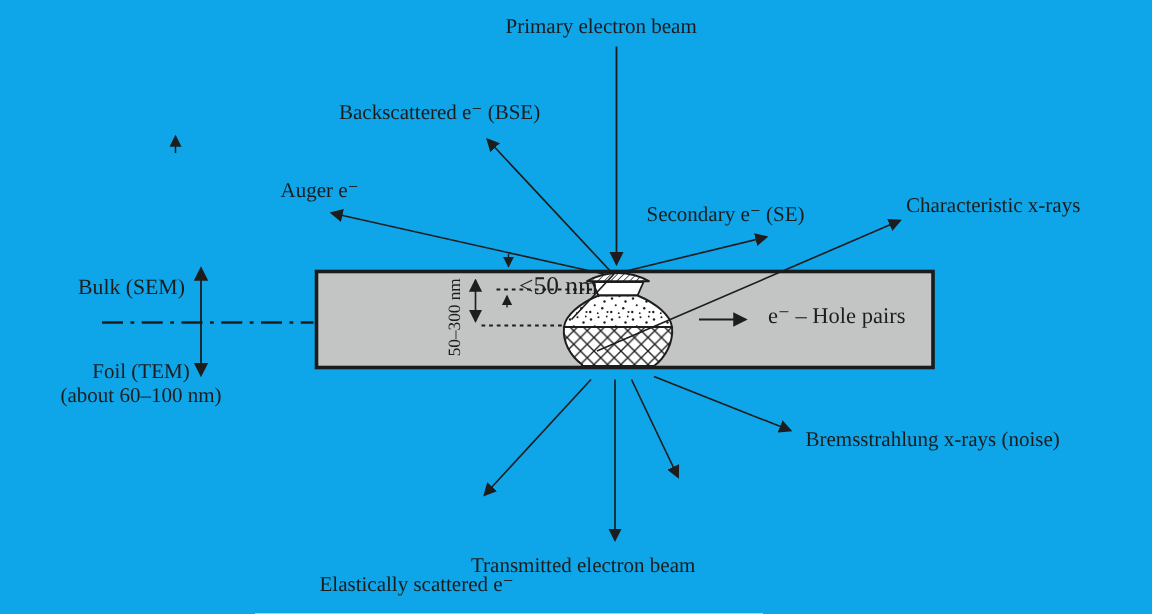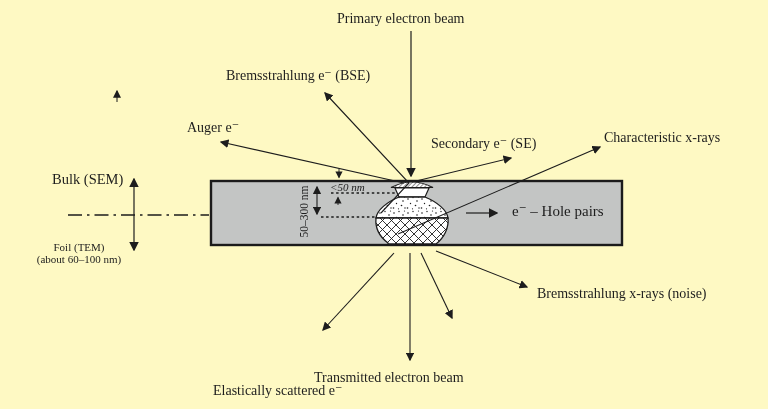--- a/index.html
+++ b/index.html
@@ -1,42 +1,42 @@
 <!DOCTYPE html>
 <html><head>
 <meta charset="utf-8">
 <style>
   html,body{margin:0;padding:0;background:#ffffff;}
   .canvas{
     position:relative;
     width:768px;height:409px;
-    background:#fef9c3;
+    background:#0ea5e9;
     font-family:"Liberation Serif","DejaVu Serif",serif;
     color:#1d1d1d;
     overflow:hidden;
   }
   .layer{position:absolute;left:0;top:0;}
   .lbl{
     position:absolute;
     font-size:14px;
     line-height:1.12;
     color:#1d1d1d;
     white-space:nowrap;
   }
   .lbl-primary{left:337px;top:11px;}
   .lbl-bse{left:226px;top:68px;}
   .lbl-auger{left:187px;top:120px;}
   .lbl-se{left:431px;top:136px;}
   .lbl-charx{left:604px;top:130px;}
-  .lbl-bulk{left:52px;top:171px;font-size:14.5px;}
+  .lbl-bulk{left:52px;top:184px;font-size:14.5px;}
   .lbl-foil{
-    left:3px;top:241px;width:152px;
-    text-align:center;white-space:normal;font-size:11px;
+    left:18px;top:241px;width:152px;
+    text-align:center;white-space:normal;font-size:14px;
   }
-  .lbl-lt50{left:330px;top:181px;font-size:11px;font-style:italic;}
+  .lbl-lt50{left:346px;top:181px;font-size:17px;}
   .lbl-range{
     left:264px;top:205px;width:80px;height:13px;
     text-align:center;font-size:11.5px;
     transform:rotate(-90deg);
   }
   .lbl-holepairs{left:512px;top:203px;font-size:15px;}
   .lbl-elastic{left:213px;top:335px;margin-top:48px;}
   .lbl-transmitted{left:314px;top:370px;}
   .lbl-inelastic{left:446px;top:328px;}
   .lbl-brems{left:537px;top:286px;}
@@ -99,21 +99,21 @@
     <path d="M412,182 L511,158" stroke="#1d1d1d" stroke-width="1.1" marker-end="url(#ah)" fill="none"></path>
     <path d="M398,234 L600,147" stroke="#1d1d1d" stroke-width="1.1" marker-end="url(#ah)" fill="none"></path>
     <path d="M466,213 H497" stroke="#1d1d1d" stroke-width="1.2" marker-end="url(#ah)" fill="none"></path>
     <path d="M394,253 L323,330" stroke="#1d1d1d" stroke-width="1.1" marker-end="url(#ah)" fill="none"></path>
     <path d="M410,253 V360" stroke="#1d1d1d" stroke-width="1.1" marker-end="url(#ah)" fill="none"></path>
     <path d="M421,253 L452,318" stroke="#1d1d1d" stroke-width="1.1" marker-end="url(#ah)" fill="none"></path>
     <path d="M436,251 L527,287" stroke="#1d1d1d" stroke-width="1.1" marker-end="url(#ah)" fill="none"></path>
   </svg>
 
   <div class="lbl lbl-primary">Primary electron beam</div>
-  <div class="lbl lbl-bse">Bremsstrahlung e⁻ (BSE)</div>
+  <div class="lbl lbl-bse">Backscattered e⁻ (BSE)</div>
   <div class="lbl lbl-auger">Auger e⁻</div>
   <div class="lbl lbl-se">Secondary e⁻ (SE)</div>
   <div class="lbl lbl-charx">Characteristic x-rays</div>
   <div class="lbl lbl-bulk">Bulk (SEM)</div>
   <div class="lbl lbl-foil">
     <div>Foil (TEM)</div>
     <div>(about 60–100 nm)</div>
   </div>
   <div class="lbl lbl-lt50">&lt;50 nm</div>
   <div class="lbl lbl-range">50–300 nm</div>

